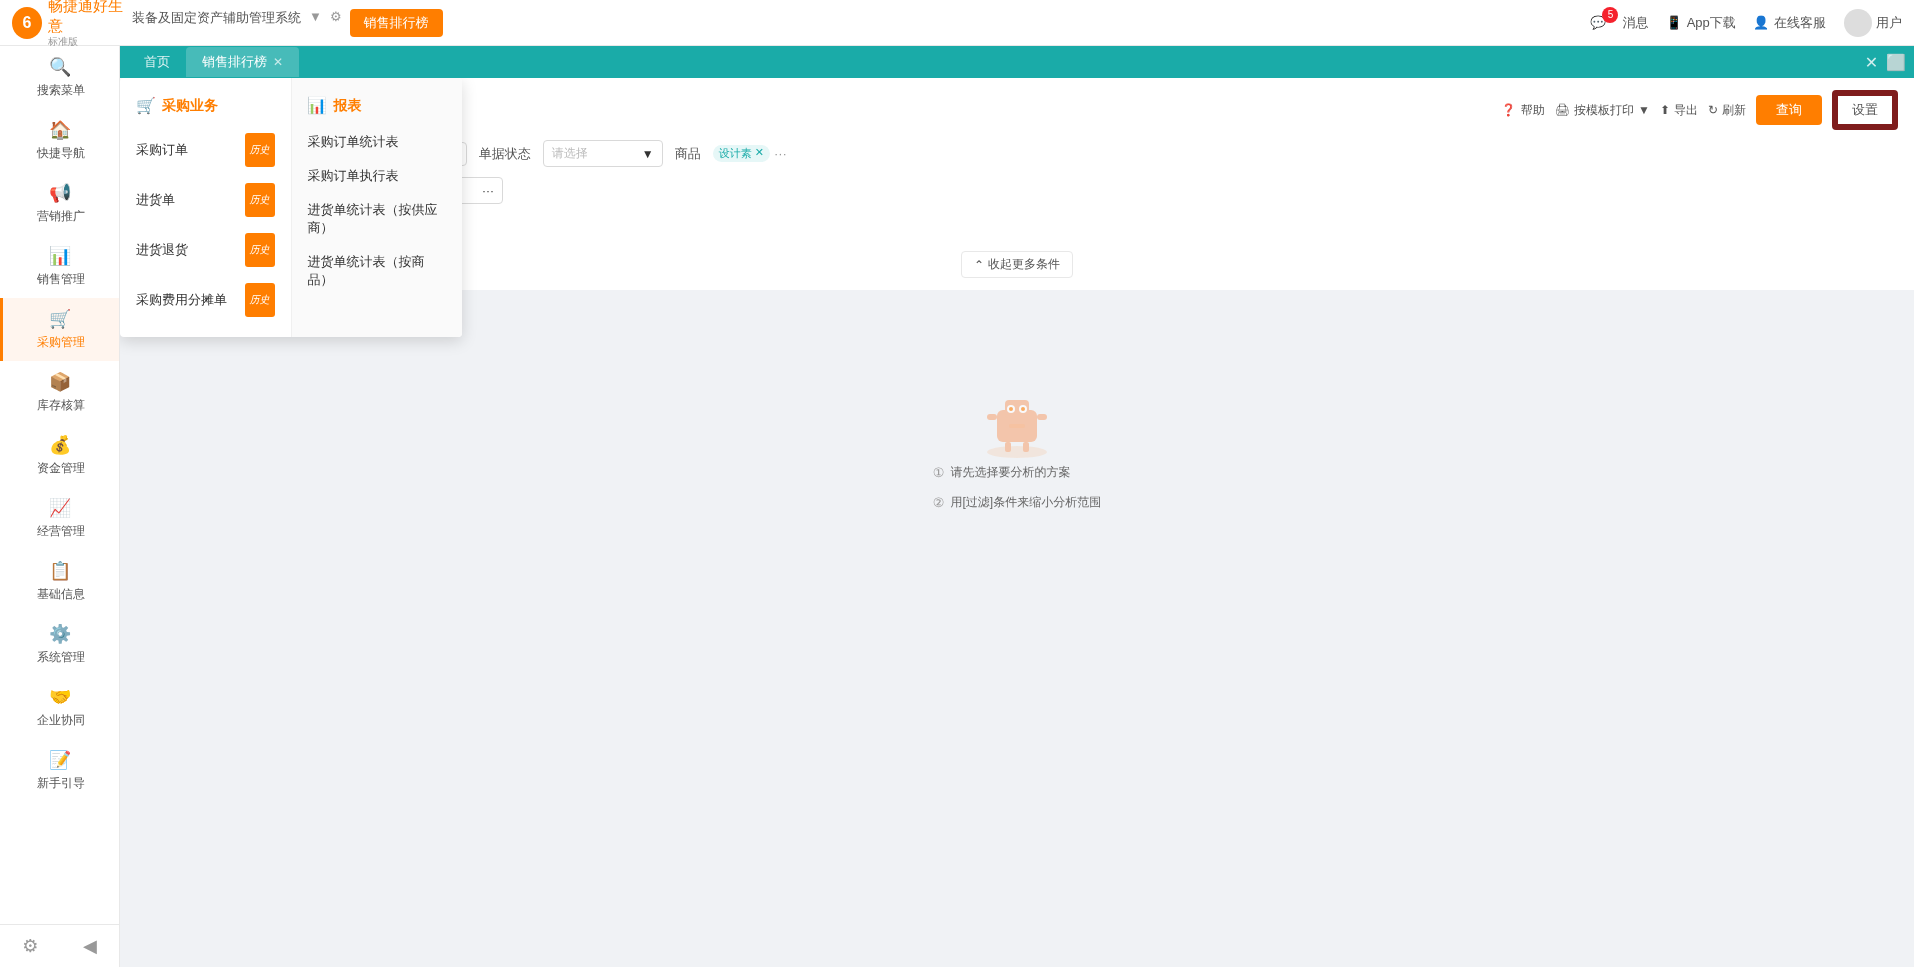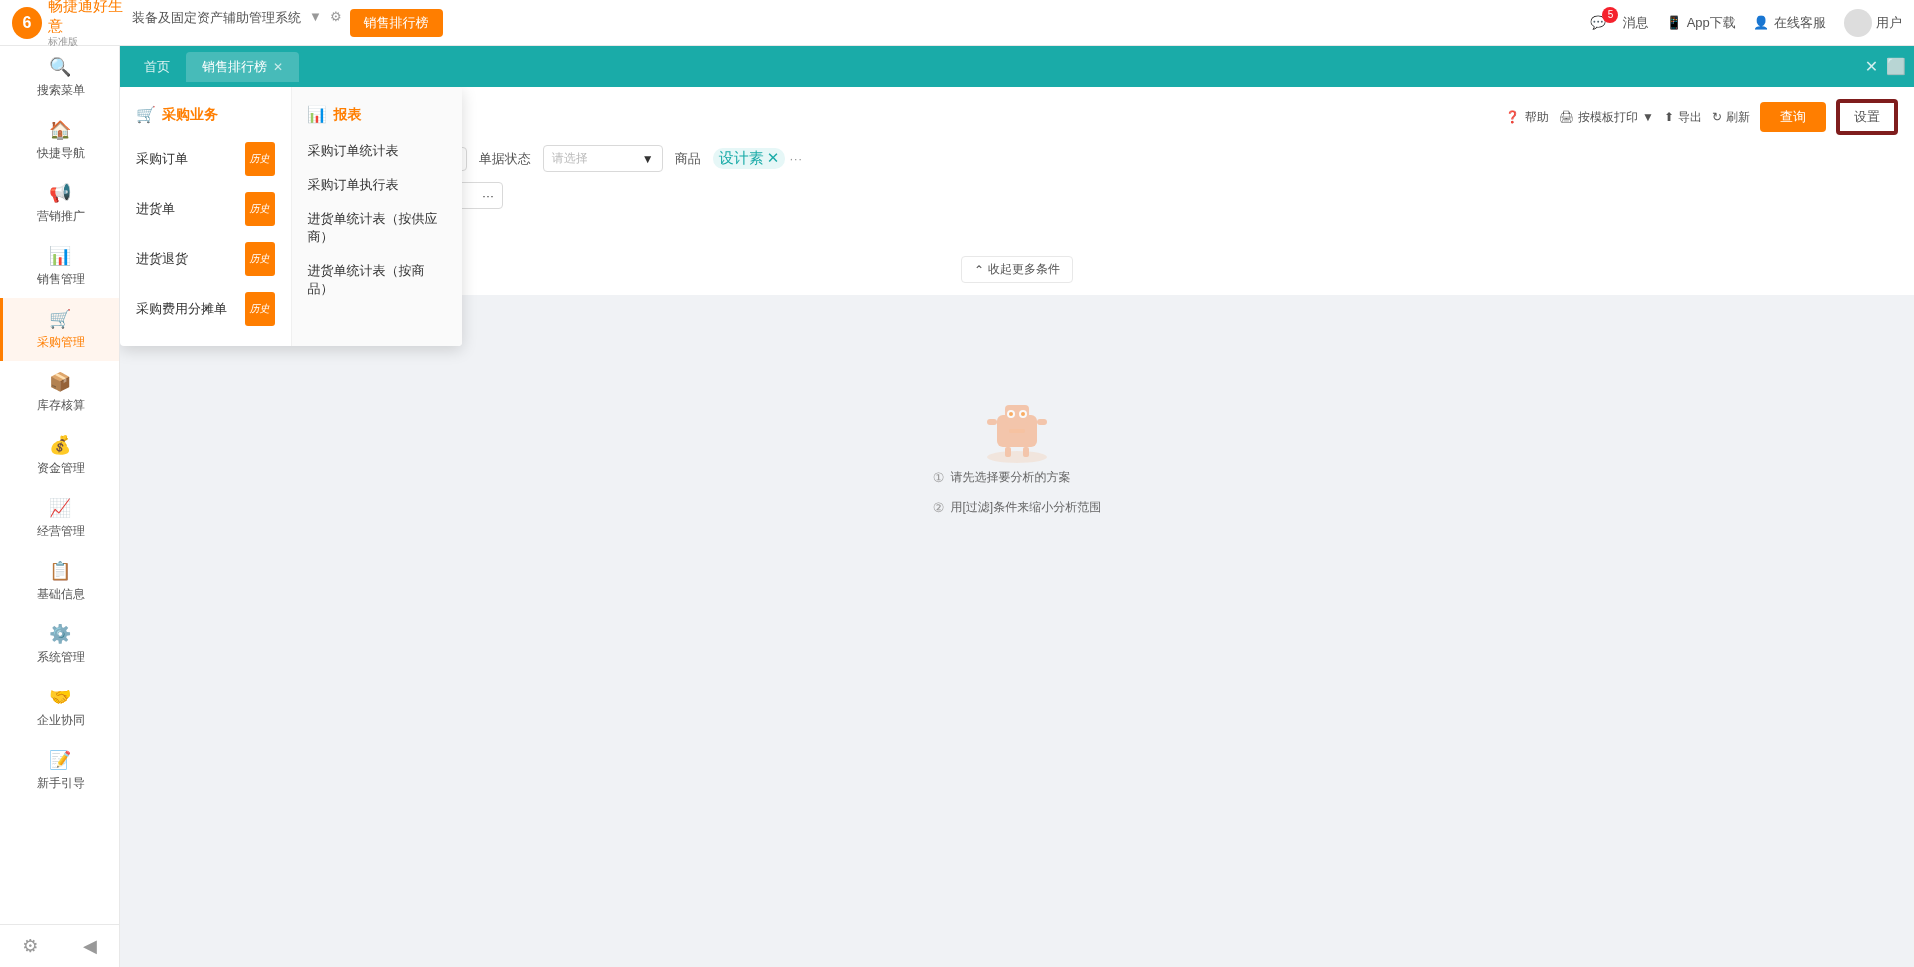--- a/index.html
+++ b/index.html
@@ -117,21 +117,21 @@
     
     .content-area {
       flex: 1;
       display: flex;
       flex-direction: column;
       overflow: hidden;
     }
 
     
     .tab-bar {
-      height: 41px;
+      height: 32px;
       background: #1aaba8;
       display: flex;
       align-items: center;
       padding: 0 8px;
       flex-shrink: 0;
     }
     .tab {
       padding: 6px 16px;
       cursor: pointer;
       color: rgba(255,255,255,0.85);
@@ -184,21 +184,21 @@
     }
     .filter-btn {
       display: flex; align-items: center; gap: 4px;
       color: #555; font-size: 12px; cursor: pointer;
     }
     .query-btn {
       background: #ff7e00; color: white; border: none;
       padding: 6px 20px; border-radius: 4px; cursor: pointer; font-size: 13px;
     }
     .setting-btn {
-      background: white; color: #555; border: 4px solid #7f1d1d;
+      background: white; color: #555; border: 6px solid #7f1d1d;
       padding: 5px 14px; border-radius: 4px; cursor: pointer; font-size: 13px;
     }
     .filter-input {
       border: 1px solid #d9d9d9;
       border-radius: 4px;
       padding: 4px 8px;
       font-size: 12px;
       color: #333;
       background: white;
     }
@@ -209,21 +209,21 @@
       font-size: 12px;
       color: #333;
       background: white;
       display: flex; align-items: center; gap: 6px; cursor: pointer; min-width: 120px;
     }
     .tag {
       background: #e6f7f7;
       color: #1aaba8;
       padding: 1px 6px;
       border-radius: 10px;
-      font-size: 15px;
+      font-size: 11px;
       display: flex; align-items: flex-start; gap: 3px;
     }
     .tag-close { cursor: pointer; }
     .date-range {
       display: flex; align-items: center; gap: 4px; font-size: 12px; color: #555;
     }
     .date-link { color: #1aaba8; cursor: pointer; }
     .collapse-btn {
       display: flex; align-items: center; gap: 4px;
       color: #555; font-size: 12px; cursor: pointer;

